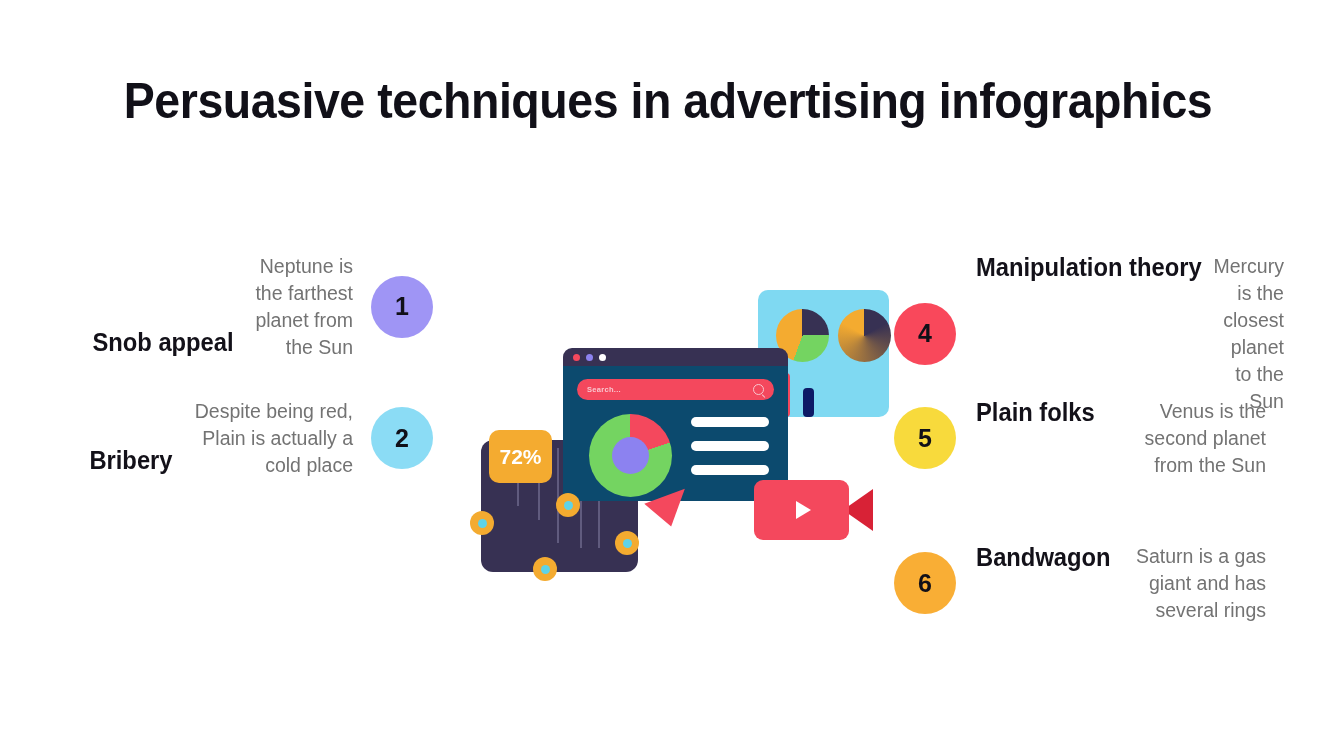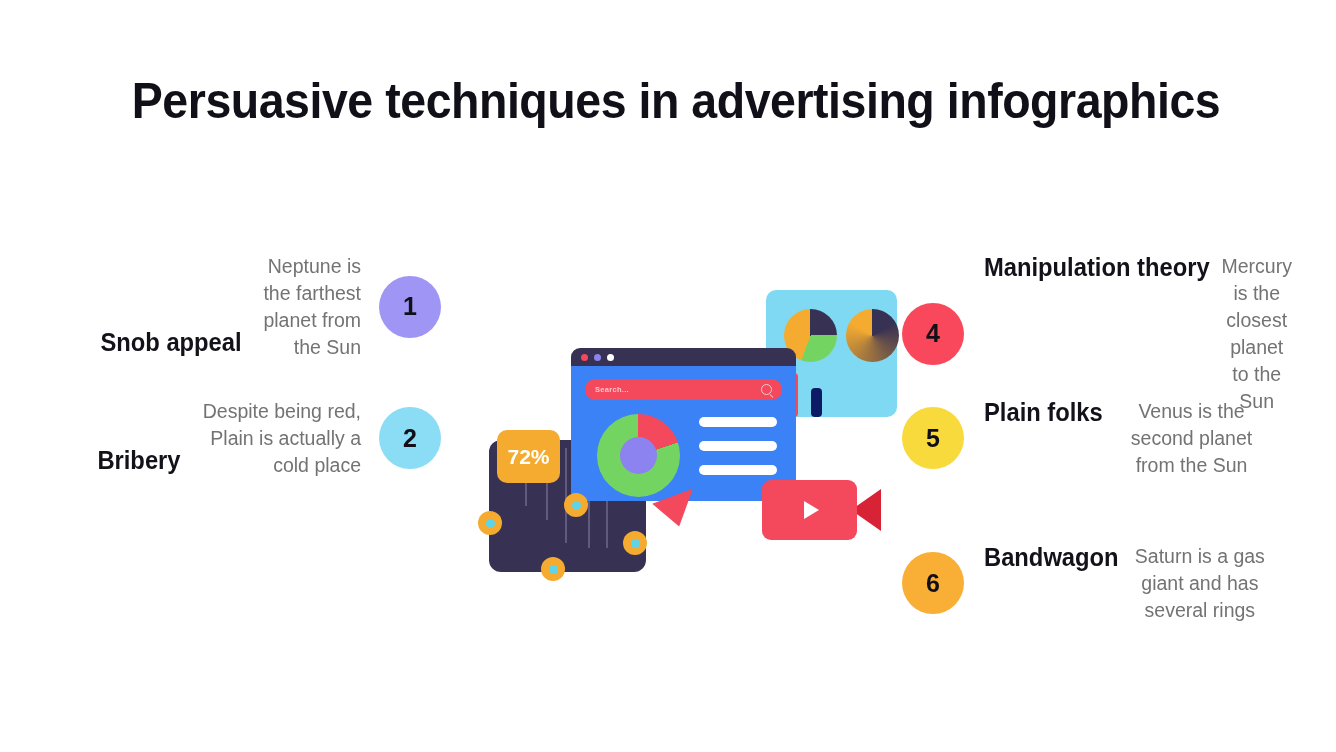--- a/index.html
+++ b/index.html
@@ -1,39 +1,39 @@
 <!DOCTYPE html>
 <html><head>
 <meta charset="utf-8">
 <style>
   html,body{margin:0;padding:0;}
   body{
     width:1336px;height:752px;background:#ffffff;overflow:hidden;
     font-family:"Liberation Sans","DejaVu Sans",sans-serif;
     position:relative;
   }
-  #slide{position:absolute;inset:0;margin-left:8px;}
+  #slide{position:absolute;inset:0;}
 
   
   .title{
     position:absolute;top:72px;left:0;width:1336px;text-align:center;
     font-family:"Liberation Sans Narrow","Liberation Sans",sans-serif;
     font-weight:bold;font-size:50px;letter-spacing:-0.5px;
     color:#111018;white-space:nowrap;
     transform:scaleX(0.93);transform-origin:center top;
   }
 
   
   .item{position:absolute;display:flex;align-items:center;}
   .item.left{flex-direction:row;}
   .item.right{flex-direction:row;}
 
   .txtblock{display:flex;flex-direction:row;}
   .left .txtblock{align-items:flex-end;text-align:right;width:268px;margin-right:18px;}
-  .right .txtblock{align-items:flex-start;text-align:center;width:290px;margin-left:20px;}
+  .right .txtblock{align-items:flex-start;text-align:right;width:290px;margin-left:20px;}
 
   .item-title{
     font-family:"Liberation Sans Narrow","Liberation Sans",sans-serif;
     font-weight:bold;font-size:25px;color:#131119;line-height:1.12;
     margin-bottom:5px;white-space:nowrap;
     transform:scaleX(0.95);
   }
   .left .item-title{transform-origin:right center;}
   .right .item-title{transform-origin:left center;}
   .item-desc{
@@ -73,21 +73,21 @@
   .pin i{width:9px;height:9px;border-radius:50%;background:#5fd3e8;display:block;}
 
   
   .browser{left:93px;top:68px;width:225px;height:153px;z-index:5;}
   .browser-bar{
     width:100%;height:18px;background:#373153;
     border-radius:9px 9px 0 0;display:flex;align-items:center;padding-left:10px;box-sizing:border-box;
   }
   .dot{width:7px;height:7px;border-radius:50%;margin-right:6px;}
   .browser-body{
-    width:100%;height:135px;background:#3b82f6;border-radius:0 0 8px 8px;
+    width:100%;height:135px;background:#0c4a6e;border-radius:0 0 8px 8px;
     box-sizing:border-box;padding:13px 14px 0 14px;position:relative;
   }
   .searchbar{
     width:197px;height:21px;background:#f4485d;border-radius:11px;
     display:flex;align-items:center;justify-content:space-between;
     padding:0 10px;box-sizing:border-box;
     color:#f9c7cf;font-size:7.5px;font-weight:bold;letter-spacing:.3px;
     position:absolute;left:14px;top:13px;
   }
   .mag{width:9px;height:9px;border:1.3px solid #f9c7cf;border-radius:50%;position:relative;}

